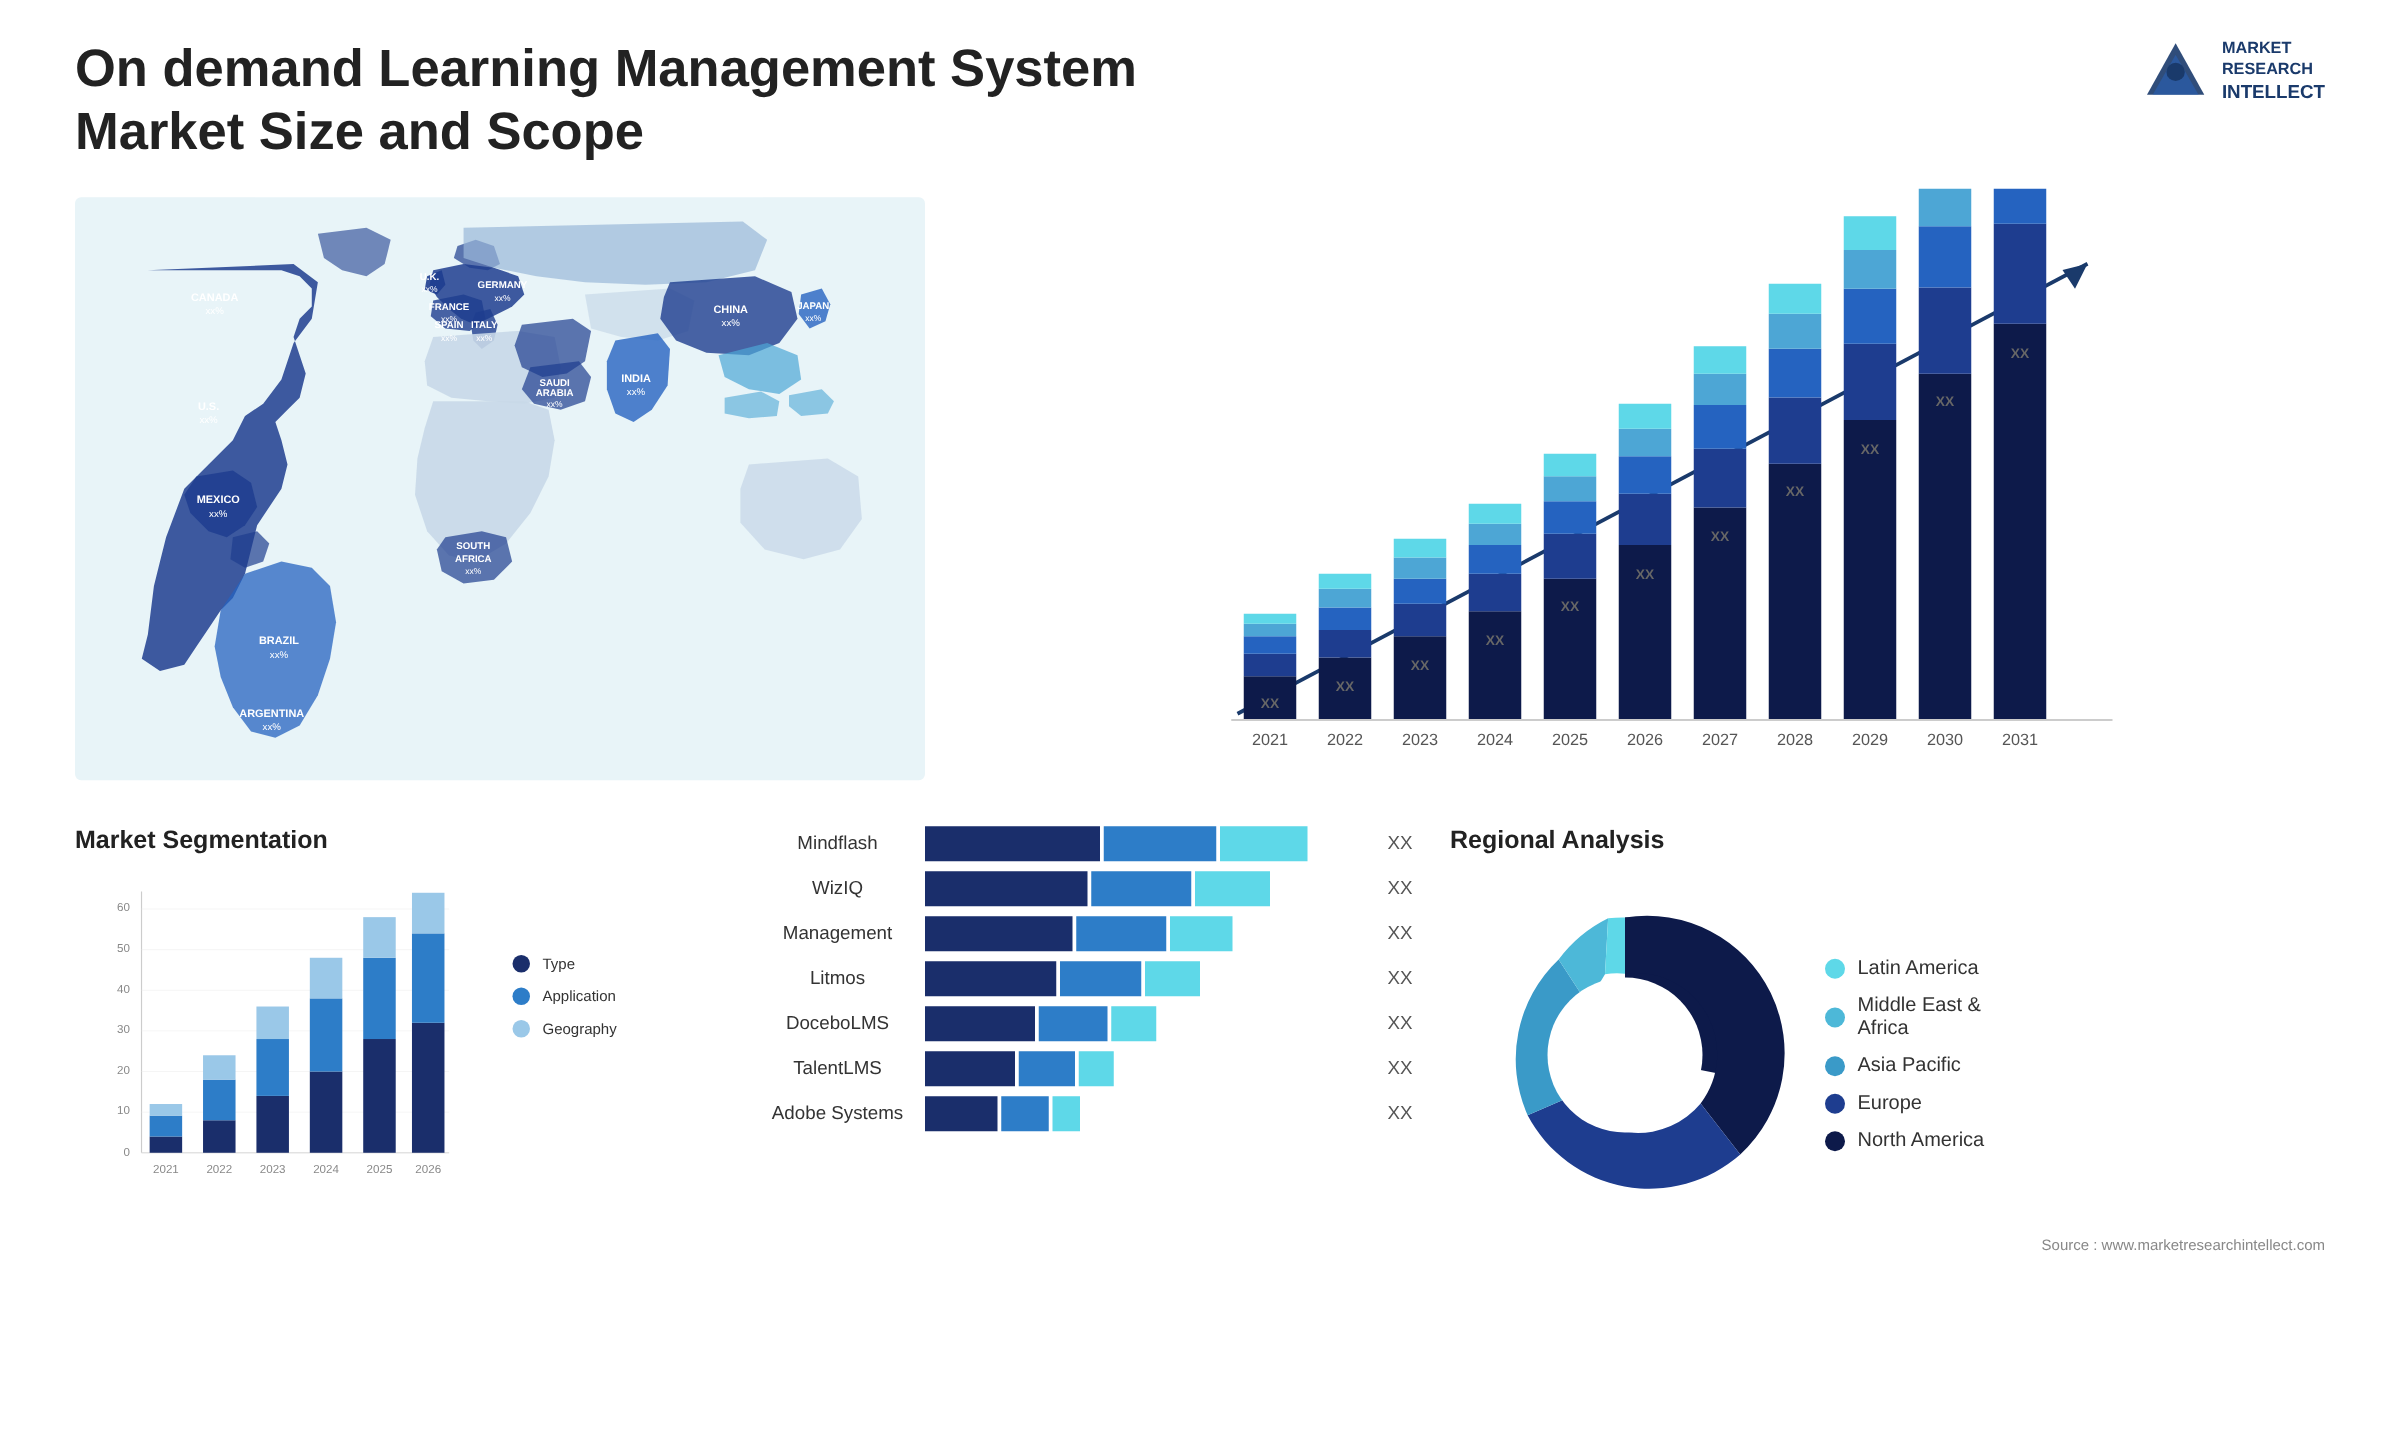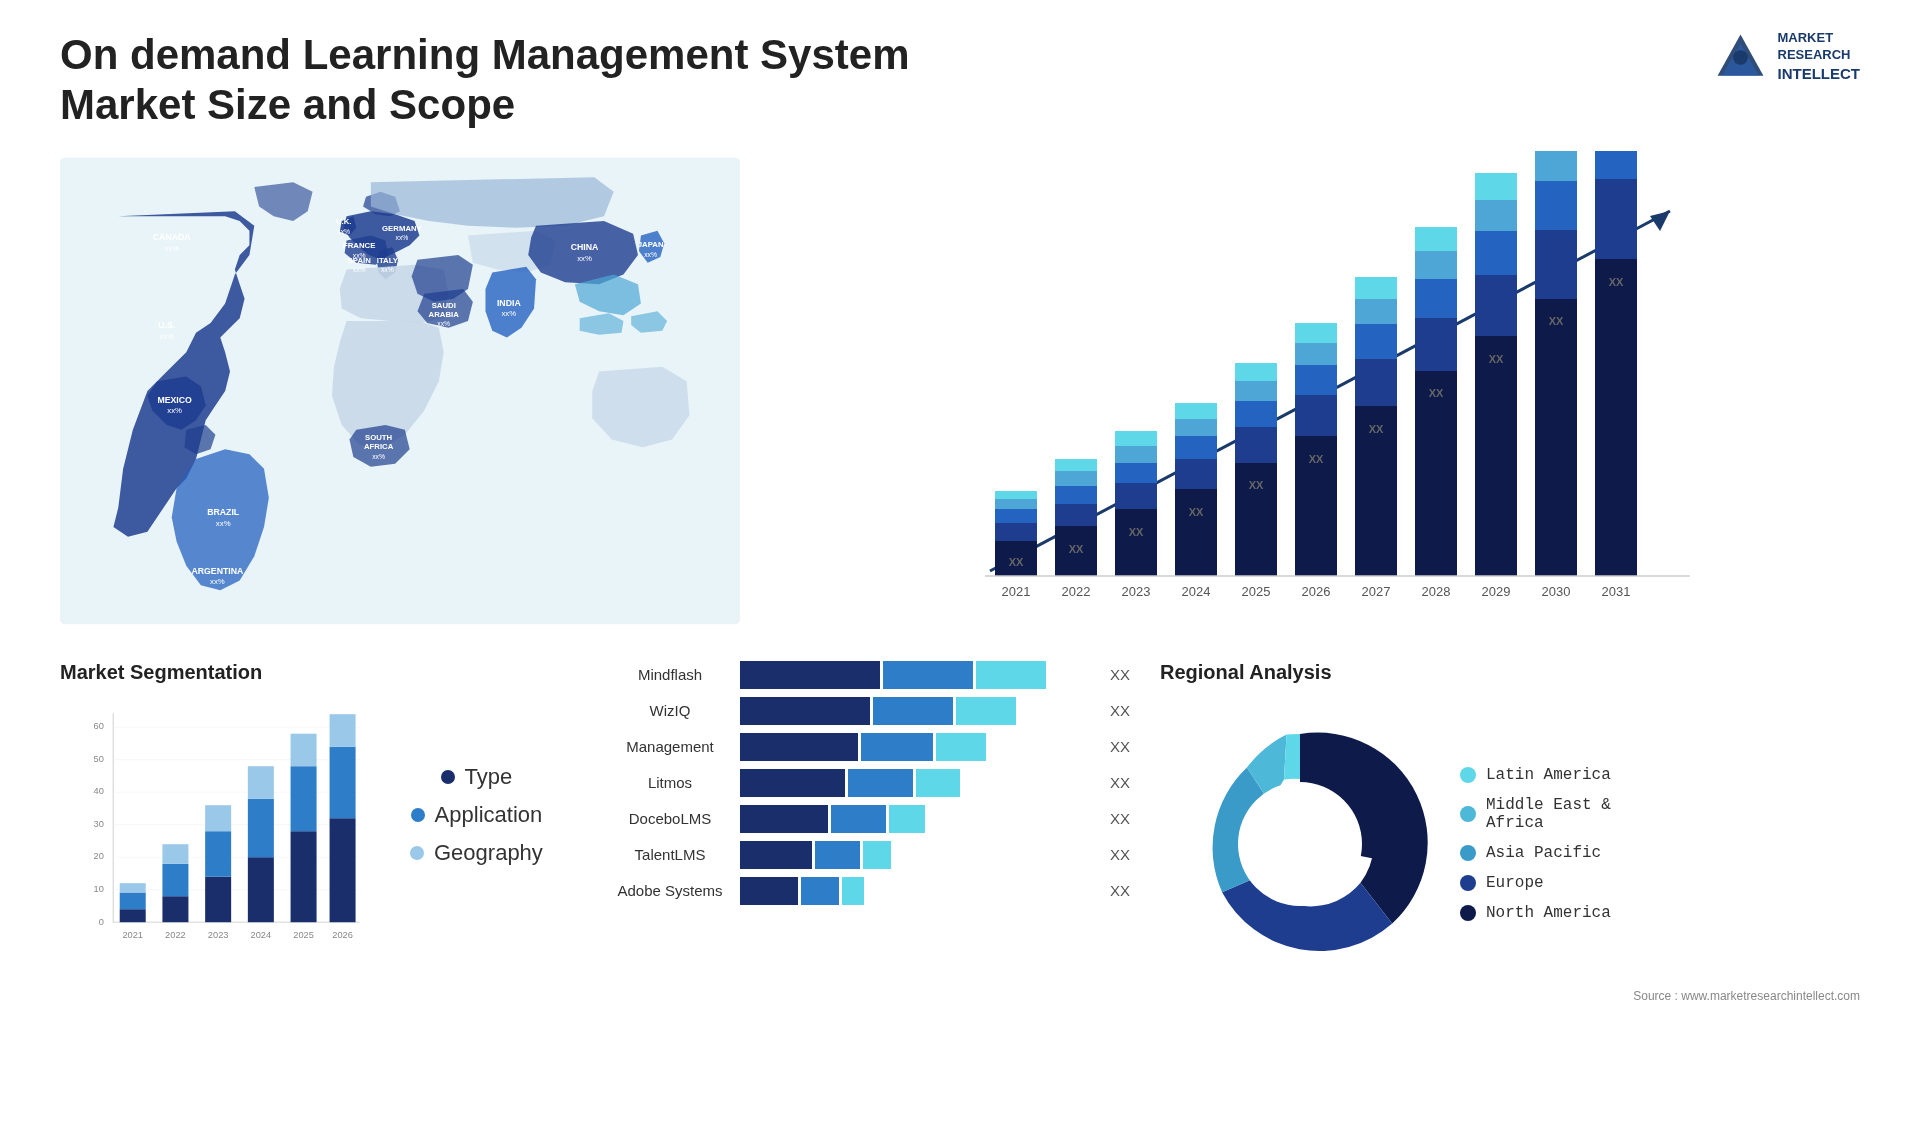--- a/index.html
+++ b/index.html
@@ -138,23 +138,22 @@
       display: flex;
       flex-direction: column;
       gap: 12px;
       padding-top: 60px;
     }
 
     .legend-item {
       display: flex;
       align-items: center;
       gap: 10px;
-      font-size: 22px;
+      font-size: 12px;
       color: #333;
-      justify-content: center;
     }
 
     .legend-dot {
       width: 14px;
       height: 14px;
       border-radius: 50%;
       flex-shrink: 0;
     }
 
     
@@ -206,21 +205,20 @@
     .donut-svg {
       width: 280px;
       height: 280px;
       flex-shrink: 0;
     }
 
     .regional-legend {
       display: flex;
       flex-direction: column;
       gap: 12px;
-      font-family: Liberation Mono, monospace;
     }
 
     .regional-legend-item {
       display: flex;
       align-items: center;
       gap: 10px;
       font-size: 16px;
       color: #333;
     }
 

